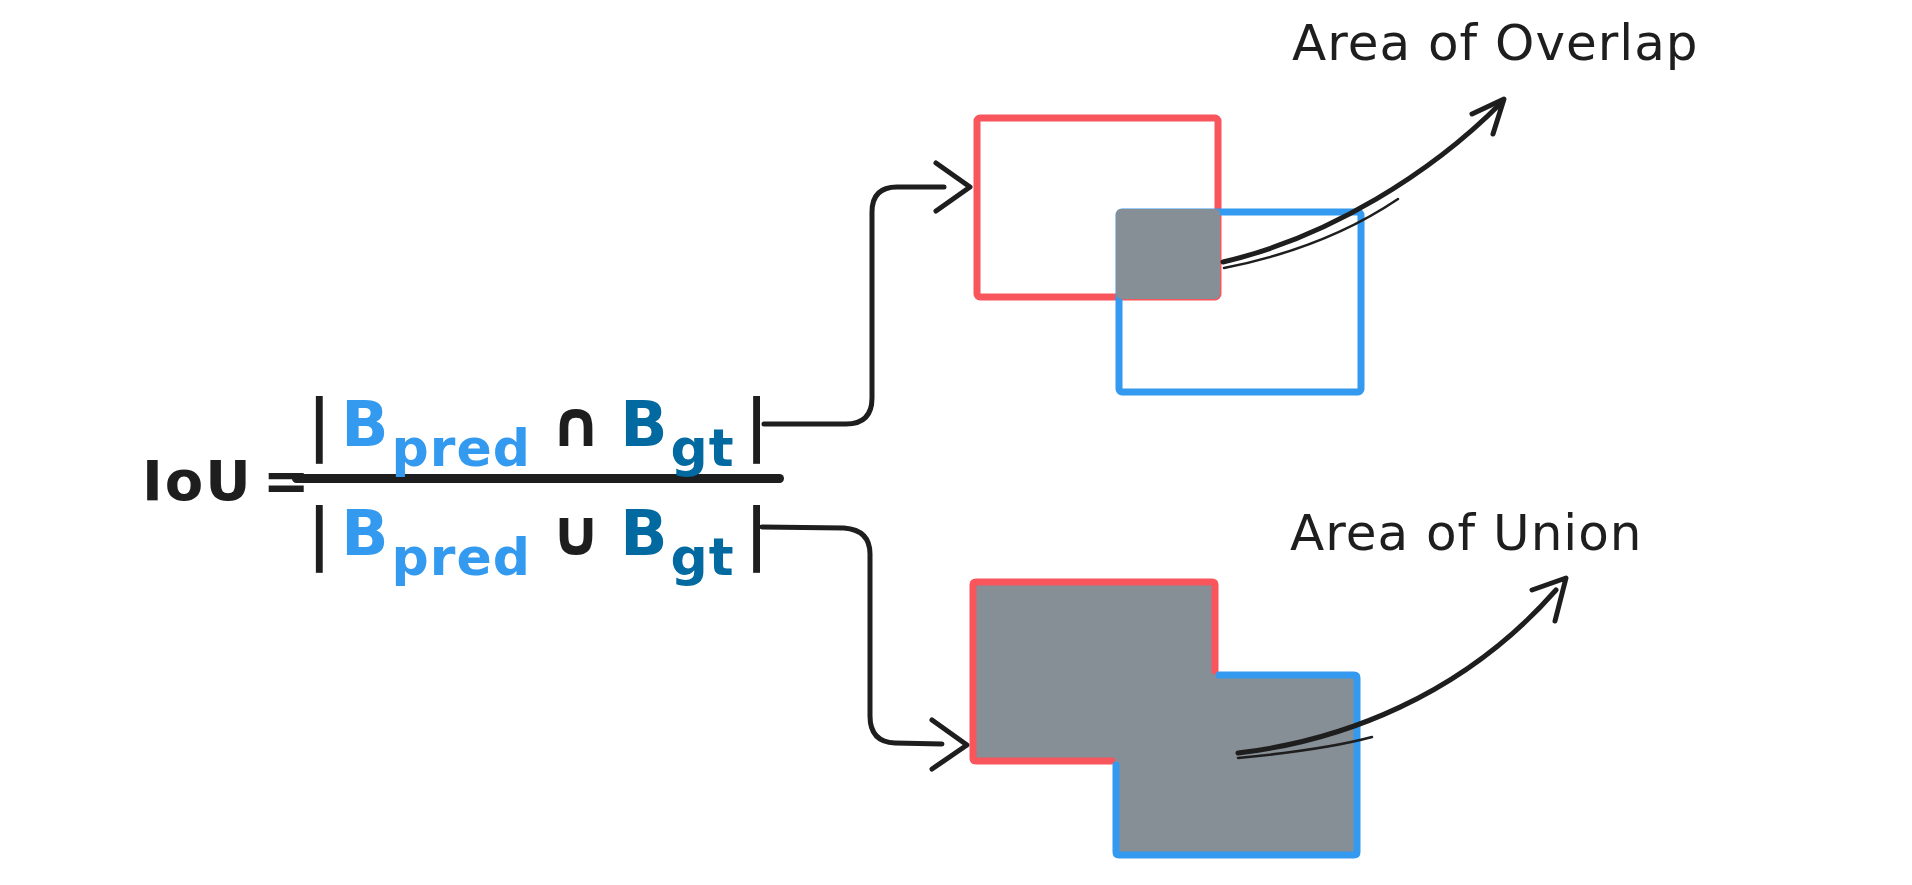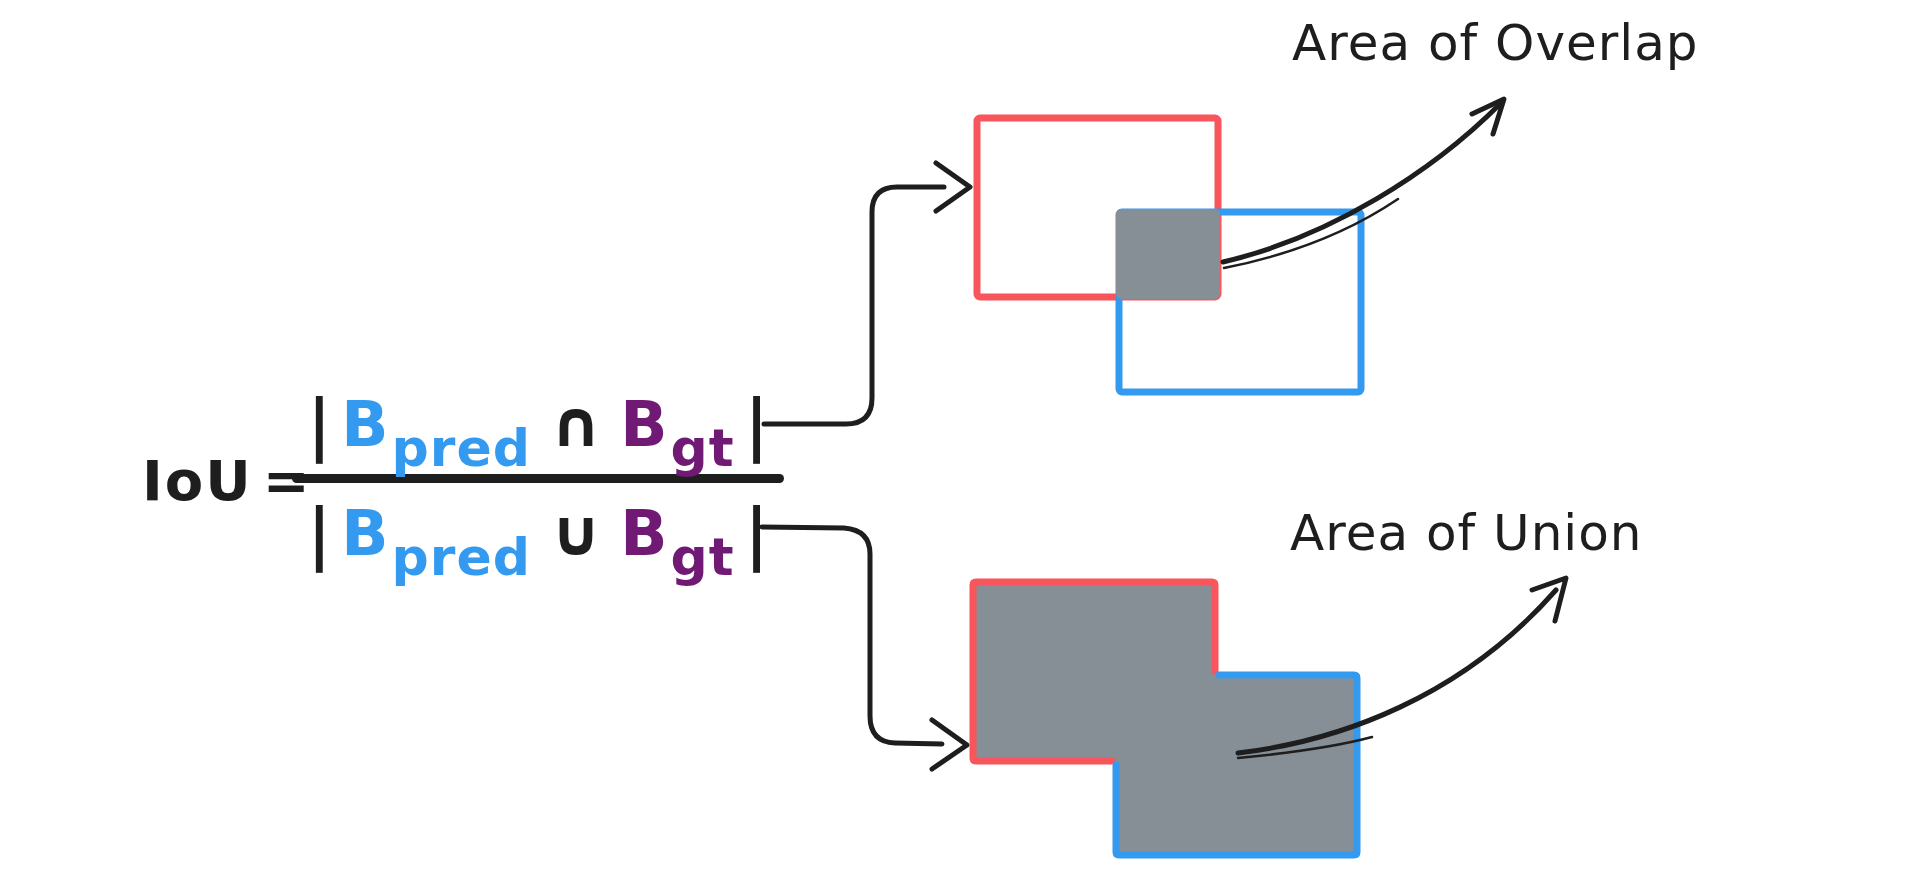--- a/index.html
+++ b/index.html
@@ -69,21 +69,21 @@
   .vbar { transform: scaleY(1.08); }
   .term .sub {
     font-size: 52px;
     position: relative;
     top: 20px;
     margin-left: 3px;
     letter-spacing: 1px;
   }
   .op { font-size: 64px; margin: 0 8px; }
   .blue { color: #339af0; }
-  .red  { color: #701a75; }
+  .red  { color: #0369a1; }
 </style>
 </head>
 <body>
 
 <div class="canvas">
 
   <svg class="overlay" viewBox="0 0 1912 885">
 
     <g>
       <path d="M 764 424 L 846 424 Q 872 424 872 398 L 872 212 Q 872 187 897 187 L 944 187" fill="none" stroke-width="5" stroke-linecap="round" stroke="#1e1e1e"></path>

